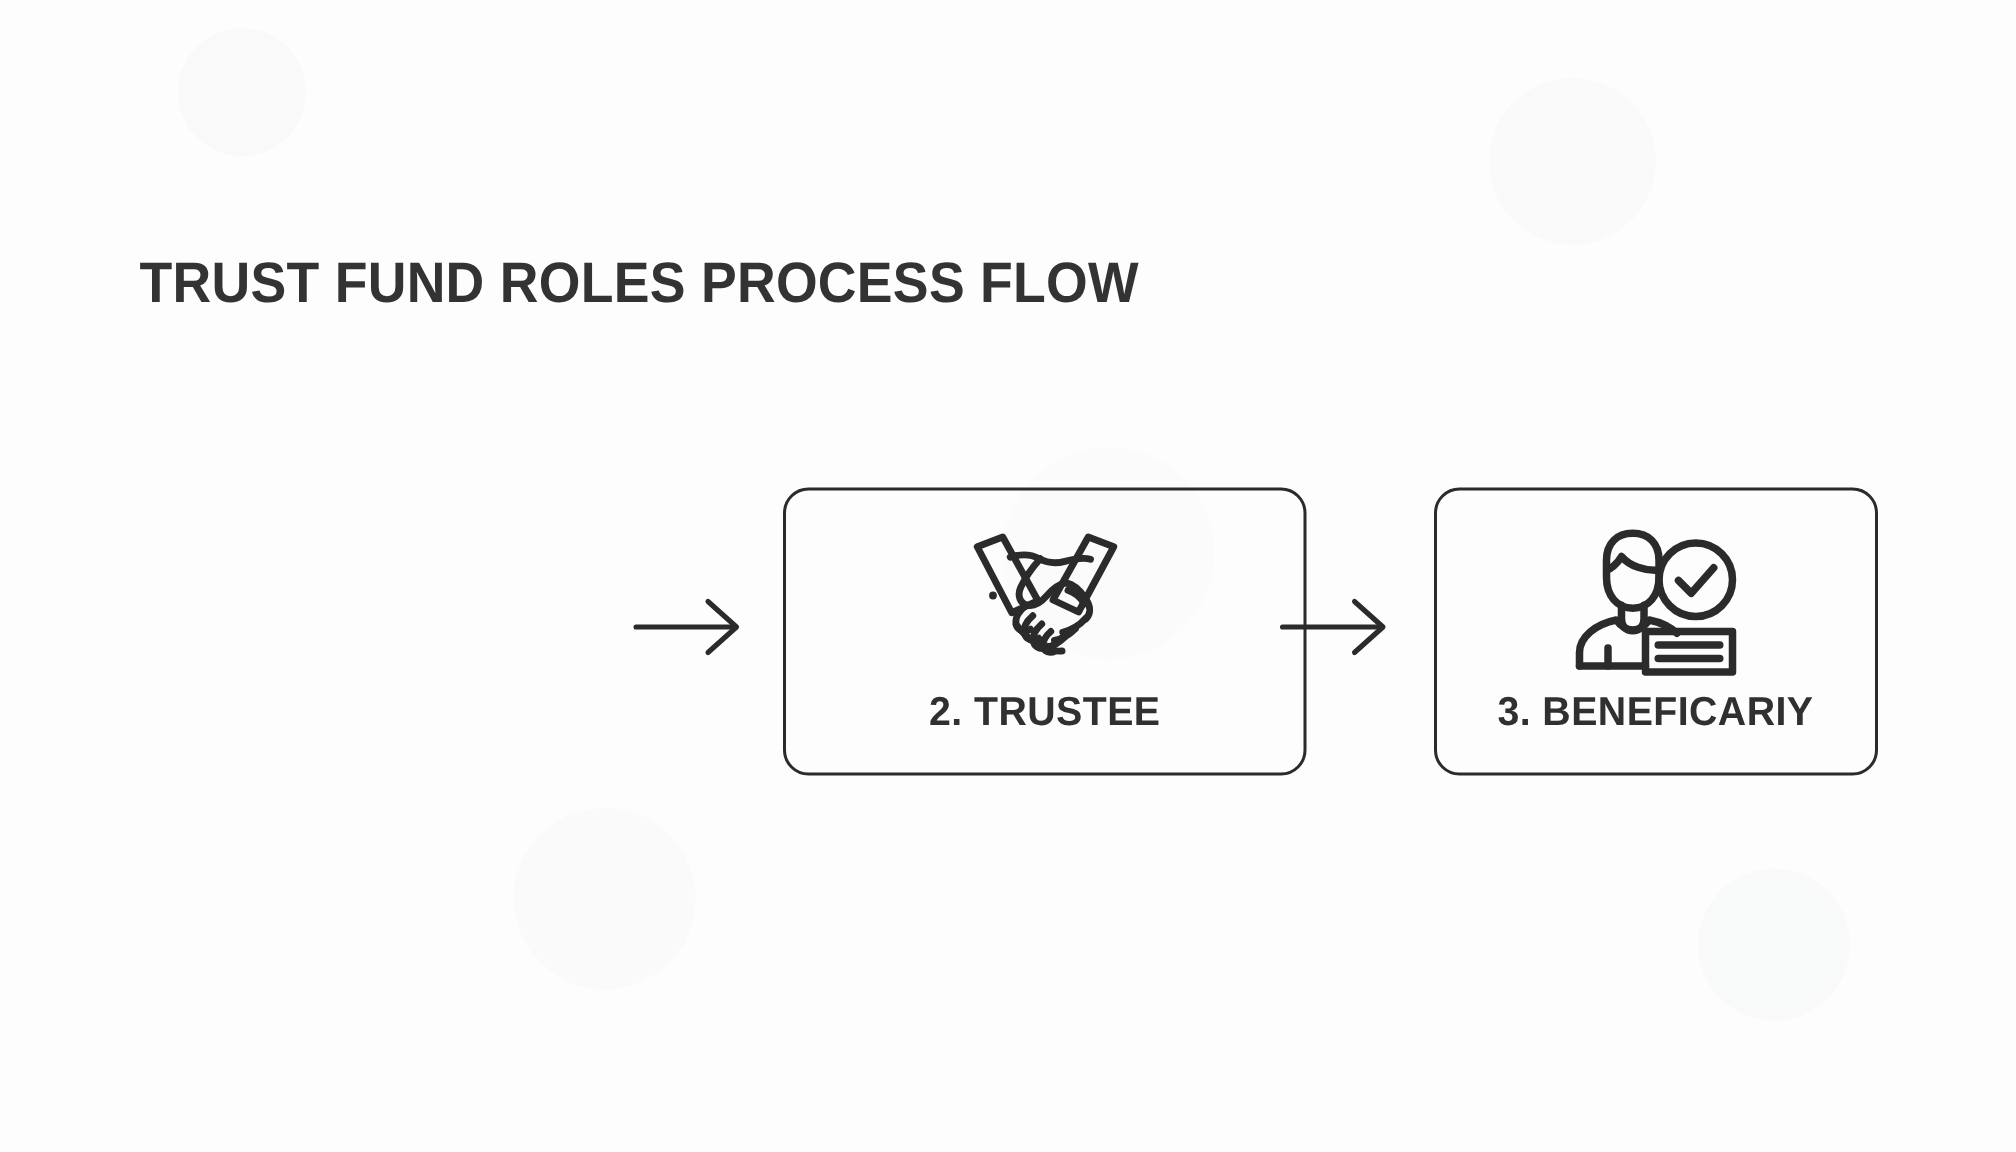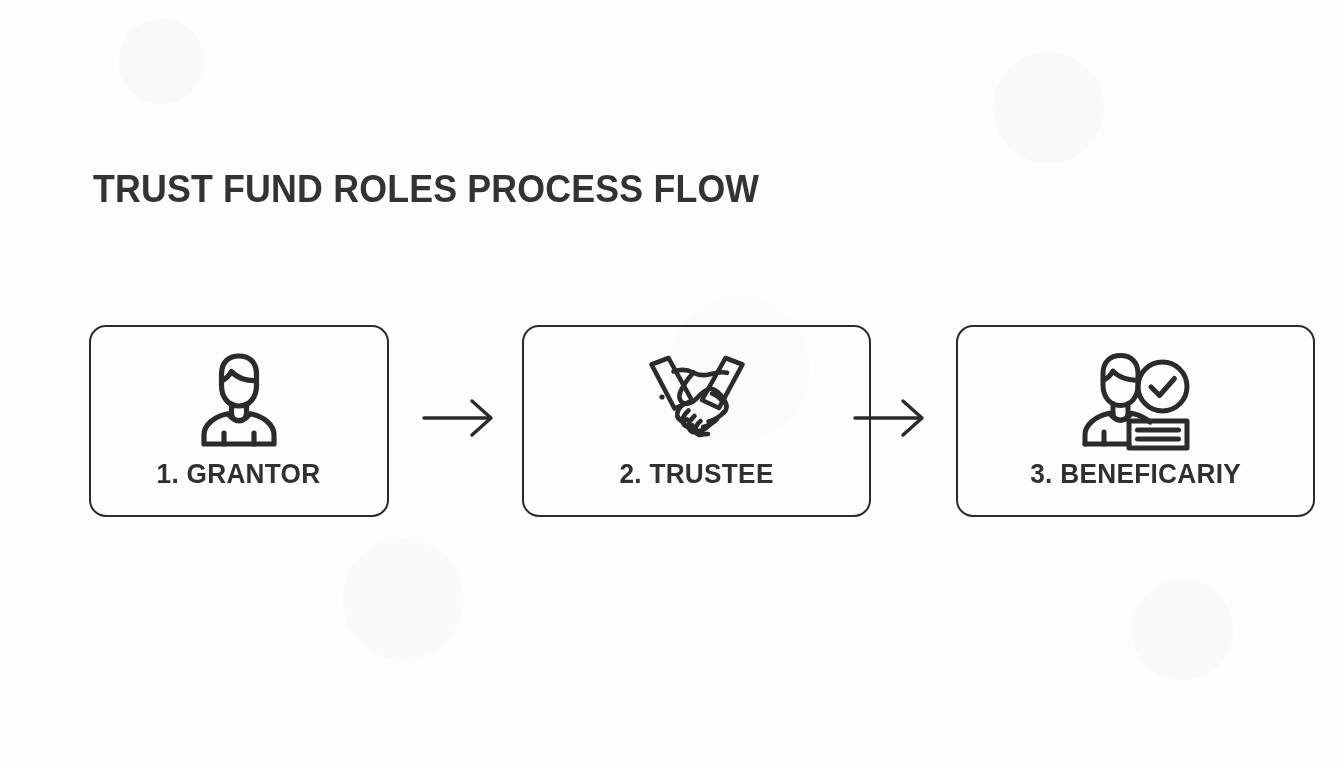--- a/index.html
+++ b/index.html
@@ -59,21 +59,21 @@
     border: 2.6px solid #2b2b2b;
     border-radius: 17px;
     background: transparent;
     display: flex;
     flex-direction: column;
     align-items: center;
     justify-content: flex-start;
   }
   #box-1 { left: 89px; }
   #box-2 { left: 522px; width: 349px; }
-  #box-3 { left: 956px; width: 359px; }
+  #box-3 { left: 956px; width: 296px; }
 
   .step-icon {
     margin-top: 20px;
     height: 104px;
     display: flex;
     align-items: center;
     justify-content: center;
   }
   .step-label {
     margin-top: 8px;
@@ -97,42 +97,20 @@
 </style>
 </head>
 <body>
 
 <div id="texture"></div>
 
 <div id="canvas">
 
   <div id="title">TRUST FUND ROLES PROCESS FLOW</div>
 
-  <div id="box-1" class="step-box">
-    <div class="step-icon">
-      <svg width="96" height="100" viewBox="0 0 96 100" fill="none" stroke="#2b2b2b" stroke-width="5.2" stroke-linecap="round" stroke-linejoin="round">
-
-        <path d="M30.5 36.5 C30.5 48.5 37.5 57 48 57 C58.5 57 65.5 48.5 65.5 36.5
-                 L65.5 25 C65.5 13.5 58.5 7 48 7 C37.5 7 30.5 13.5 30.5 25 Z"></path>
-
-        <path d="M30.8 31.5 C33 30.8 37.5 27.8 40.5 22.5
-                 C46 29 56 32.2 65.2 31.6"></path>
-
-        <path d="M40.5 55 L40.5 64 C40.5 69 43.8 72 48 72 C52.2 72 55.5 69 55.5 64 L55.5 55"></path>
-
-        <path d="M13 95 L13 86 C13 75.5 24 67 37 64.8
-                 C40.5 69.5 44 71.5 48 71.5 C52 71.5 55.5 69.5 59 64.8
-                 C72 67 83 75.5 83 86 L83 95 Z"></path>
-
-        <path d="M33 95 L33 84"></path>
-        <path d="M63 95 L63 84"></path>
-      </svg>
-    </div>
-    <div class="step-label">1. GRANTOR</div>
-  </div>
 
   <div id="arrow-1" class="arrow">
     <svg width="80" height="44" viewBox="0 0 80 44" fill="none" stroke="#2b2b2b" stroke-width="3.4" stroke-linecap="round" stroke-linejoin="round">
       <path d="M4 22 L70 22"></path>
       <path d="M52 5 L71 22 L52 39"></path>
     </svg>
   </div>
 
   <div id="box-2" class="step-box">
     <div class="step-icon">

